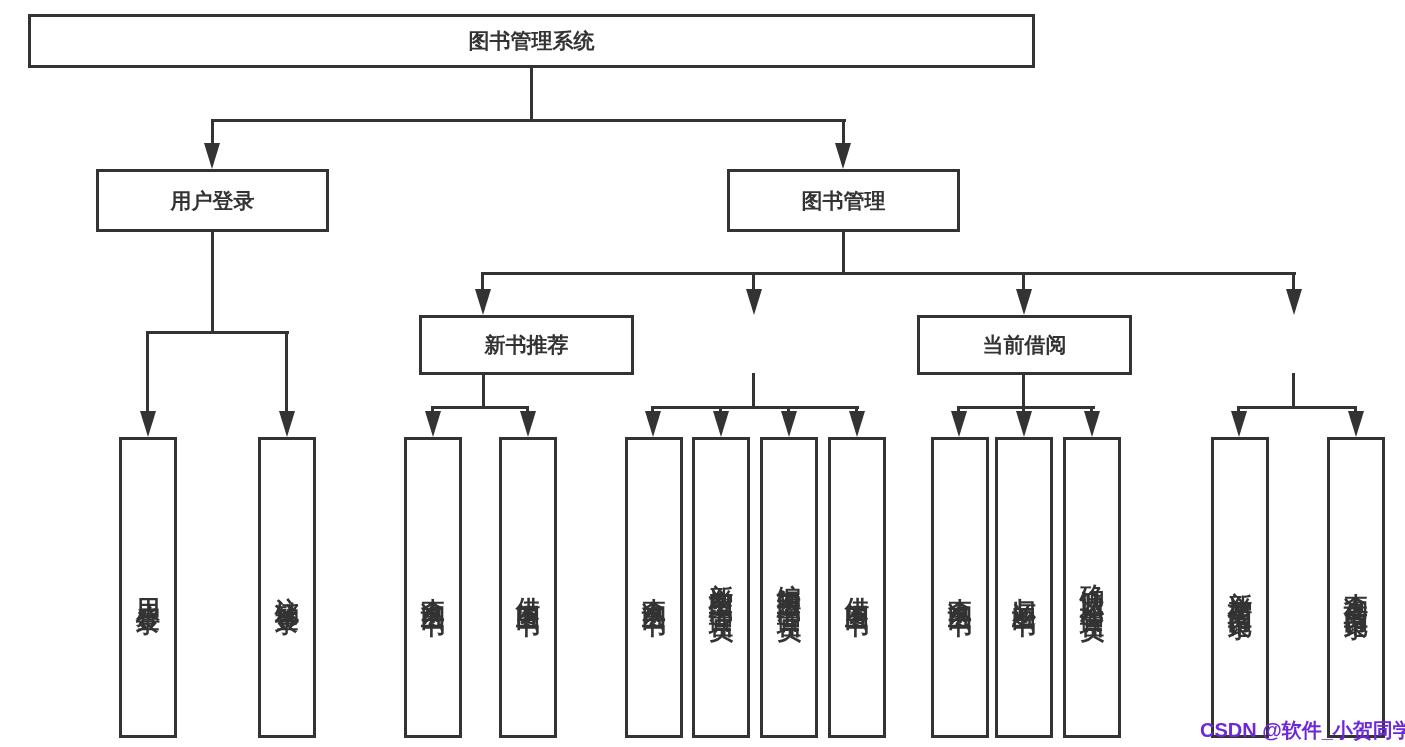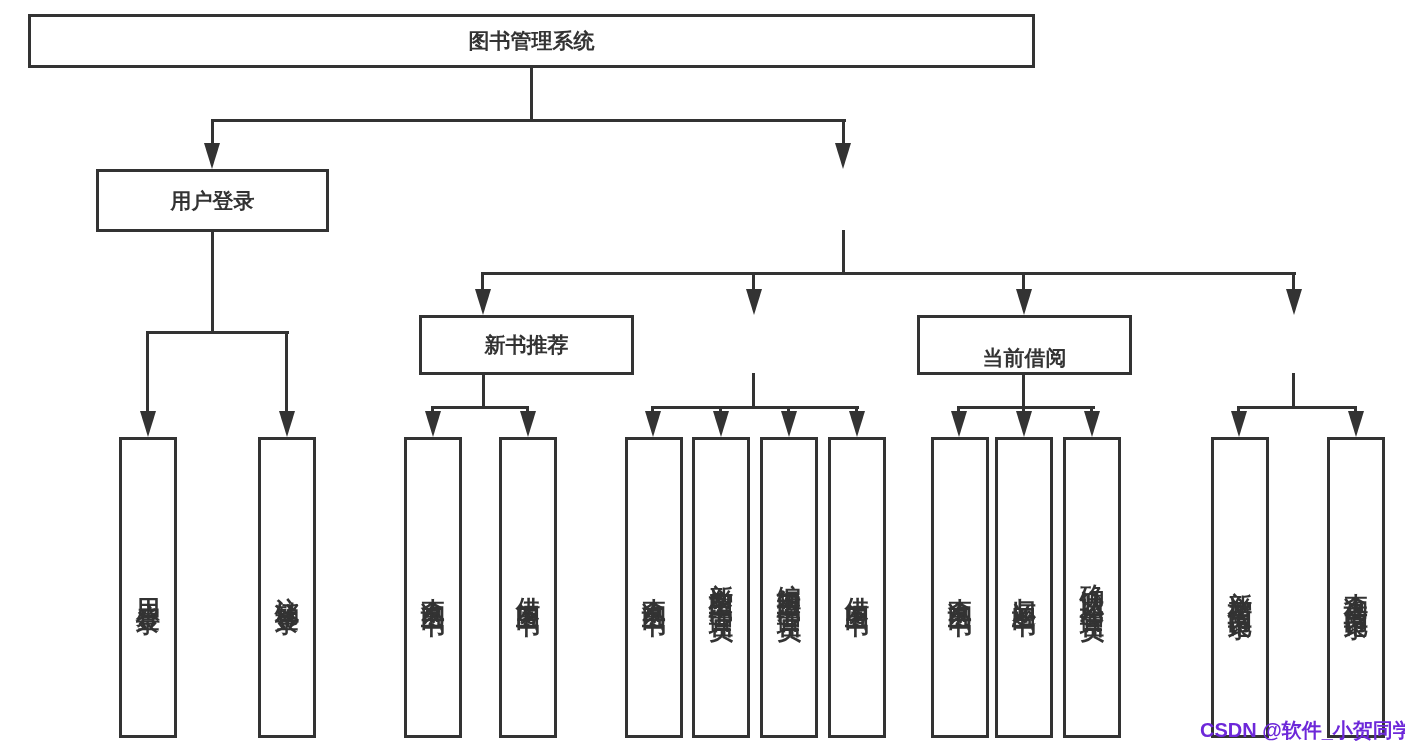--- a/index.html
+++ b/index.html
@@ -53,20 +53,23 @@
   <div class="vline" style="left:516px; top:66px; height:56px;"></div>
   <div class="hline" style="left:197px; top:119px; width:635px;"></div>
   <div class="vline" style="left:197px; top:119px; height:28px;"></div>
   <div class="arrow" style="left:190px; top:143px;"></div>
   <div class="vline" style="left:828px; top:119px; height:28px;"></div>
   <div class="arrow" style="left:821px; top:143px;"></div>
 
   <div class="node" style="left:82px; top:169px; width:233px; height:63px;">
     <span>用户登录</span>
   </div>
+  <div class="node" style="left:713px; top:169px; width:233px; height:63px;">
+    <span>图书管理</span>
+  </div>
 
   <div class="vline" style="left:197px; top:230px; height:103px;"></div>
   <div class="hline" style="left:132px; top:331px; width:143px;"></div>
   <div class="vline" style="left:132px; top:331px; height:83px;"></div>
   <div class="arrow" style="left:126px; top:411px;"></div>
   <div class="vline" style="left:271px; top:331px; height:83px;"></div>
   <div class="arrow" style="left:265px; top:411px;"></div>
 
   <div class="vline" style="left:828px; top:230px; height:44px;"></div>
   <div class="hline" style="left:468px; top:272px; width:814px;"></div>
@@ -75,21 +78,21 @@
   <div class="vline" style="left:738px; top:272px; height:20px;"></div>
   <div class="arrow" style="left:732px; top:289px;"></div>
   <div class="vline" style="left:1008px; top:272px; height:20px;"></div>
   <div class="arrow" style="left:1002px; top:289px;"></div>
   <div class="vline" style="left:1278px; top:272px; height:20px;"></div>
   <div class="arrow" style="left:1272px; top:289px;"></div>
 
   <div class="node" style="left:362px; top:315px; width:215px; height:60px;margin-left:43px;">
     <span>新书推荐</span>
   </div>
-  <div class="node" style="left:903px; top:315px; width:215px; height:60px;align-items:flex-end;">
+  <div class="node" style="left:903px; top:315px; width:215px; height:60px;">
     <span>当前借阅</span>
   </div>
 
   <div class="vline" style="left:468px; top:373px; height:36px;"></div>
   <div class="hline" style="left:417px; top:406px; width:98px;"></div>
   <div class="vline" style="left:417px; top:406px; height:10px;"></div>
   <div class="arrow" style="left:411px; top:411px;"></div>
   <div class="vline" style="left:512px; top:406px; height:10px;"></div>
   <div class="arrow" style="left:506px; top:411px;"></div>
 

